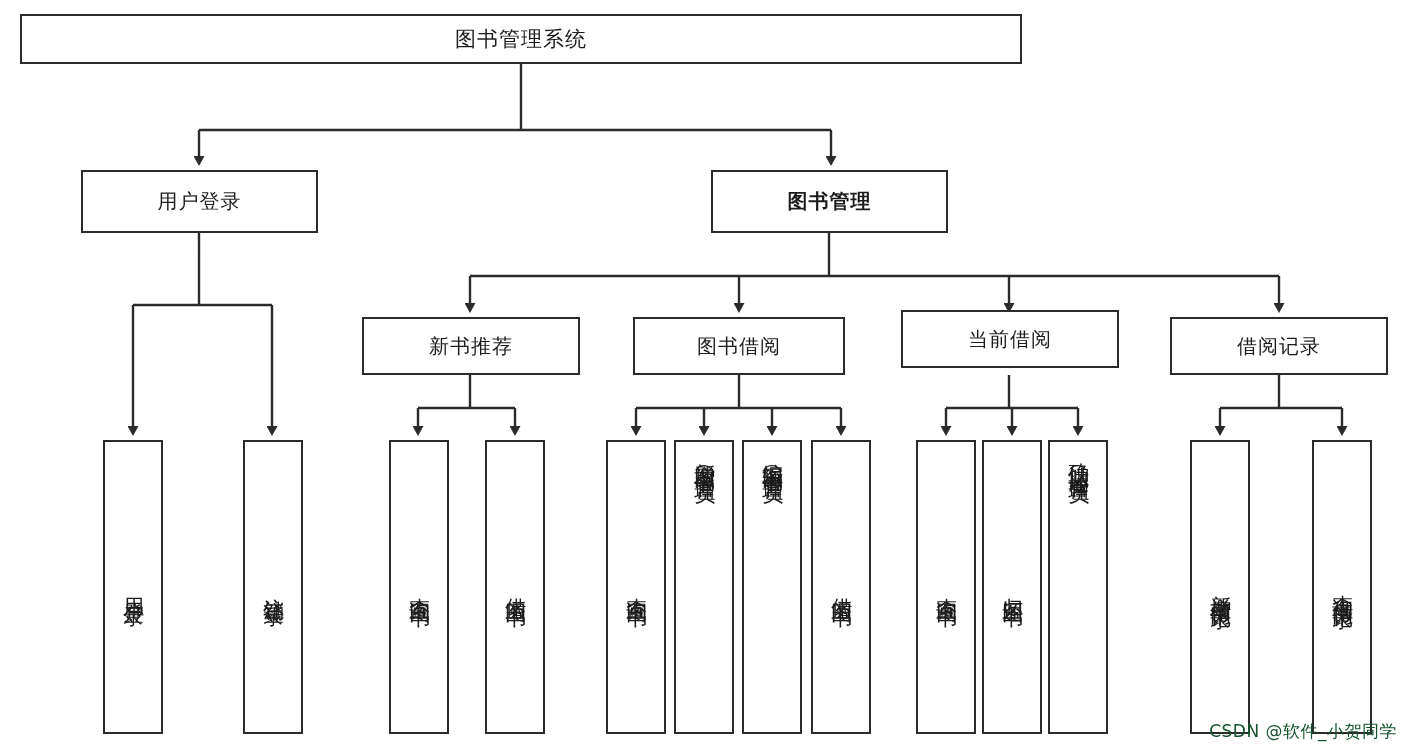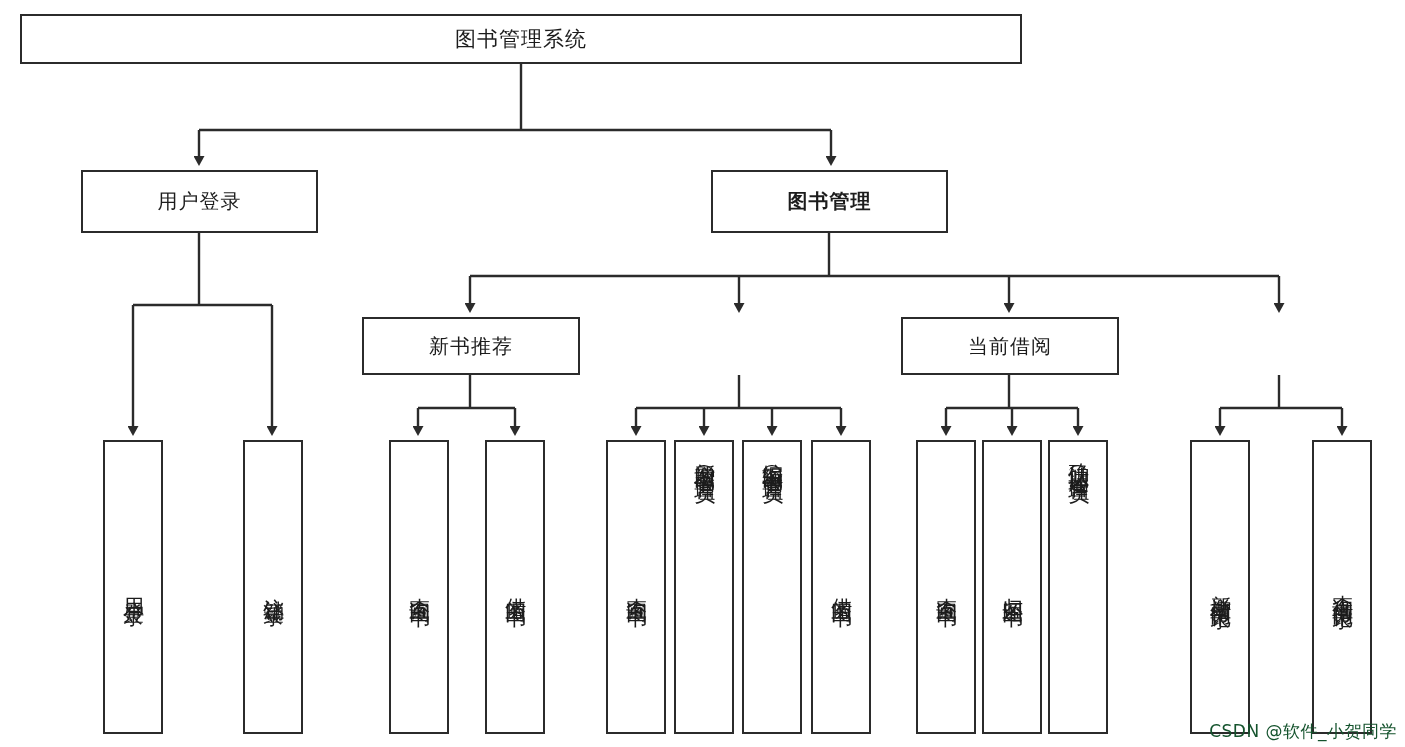--- a/index.html
+++ b/index.html
@@ -141,25 +141,31 @@
   </div>
 
   <div class="node node-l2" style="left:711px; top:170px; width:237px; height:63px;font-weight:bold;">
     <span>图书管理</span>
   </div>
 
   <div class="node node-l3" style="left:362px; top:317px; width:218px; height:58px;">
     <span>新书推荐</span>
   </div>
 
-
-  <div class="node node-l3" style="left:901px; top:317px; width:218px; height:58px;">
+  <div class="node node-l3" style="left:633px; top:317px; width:212px; height:58px;">
+    <span>图书借阅</span>
+  </div>
+
+  <div class="node node-l3" style="left:901px; top:310px; width:218px; height:58px;">
     <span>当前借阅</span>
   </div>
 
+  <div class="node node-l3" style="left:1170px; top:317px; width:218px; height:58px;">
+    <span>借阅记录</span>
+  </div>
 
   <div class="node node-leaf center" style="left:103px; top:440px; width:60px; height:294px;">
     <span class="vtext">用户登录</span>
   </div>
 
   <div class="node node-leaf center" style="left:243px; top:440px; width:60px; height:294px;">
     <span class="vtext">注销登录</span>
   </div>
 
   <div class="node node-leaf center" style="left:389px; top:440px; width:60px; height:294px;">

